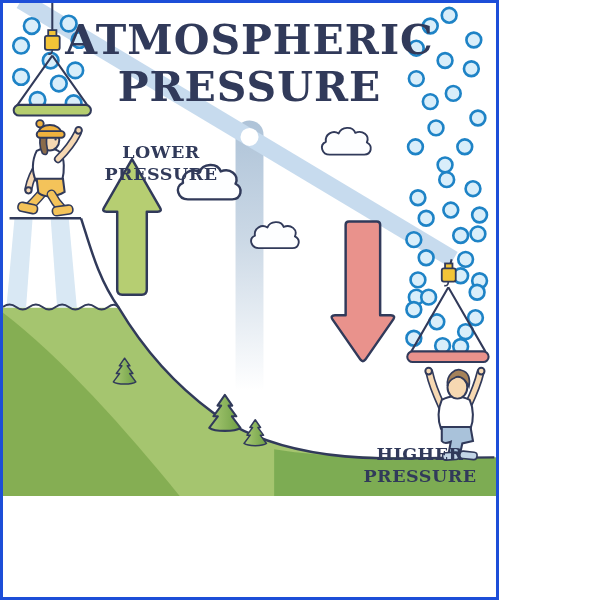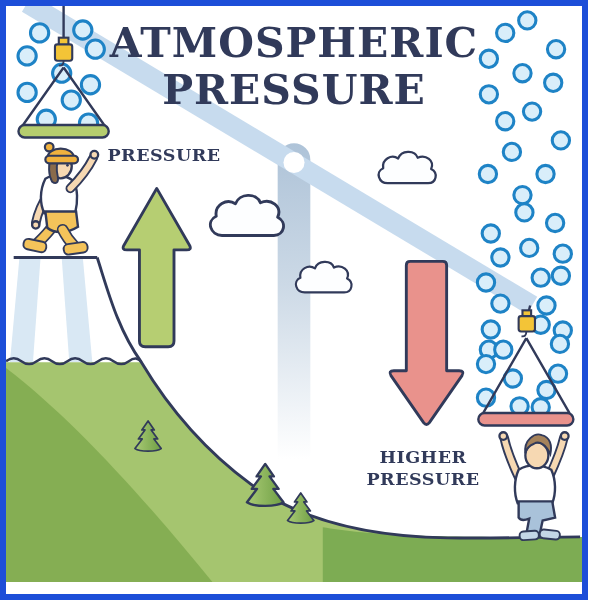--- a/index.html
+++ b/index.html
@@ -6,22 +6,22 @@
     --ink:#313a5a; --beam:#c7dbee; --pole:#aec3d8;
     --molecule-fill:#d9eefa; --molecule-stroke:#1e83c6;
     --arrow-up:#b6ce72; --arrow-down:#e9928c;
     --pan-left:#b5cd6e; --pan-right:#e9928c; --hook-yellow:#f3c437;
     --skin:#f6d8b2; --hair-left:#8a6b4b; --hair-right:#a5825a;
     --beanie:#f0b23e; --outfit-left:#f4c35a; --jeans:#a9c2da; --shoe-right:#c3d5e6;
     --slope-light:#a5c56f; --slope-dark:#85ae53; --ground:#7dac53;
     --snow-stripe:#d9e8f4; --cloud-fill:#fdfeff; --frame-strip:#d7e4f0;
   }
   html,body{margin:0;padding:0;background:#fff;}
-  .canvas{position:relative;width:588px;height:600px;background:#fff;overflow:hidden;
-          border:6px solid #1d4ed8;box-sizing:border-box;}
+  .canvas{position:relative;width:499px;height:600px;background:#fff;overflow:hidden;
+          border:3px solid #1d4ed8;box-sizing:border-box;}
   .scene{position:absolute;inset:0;}
   .title{position:absolute;top:14px;left:0;right:0;text-align:center;color:var(--ink);
          font-family:"DejaVu Serif","Liberation Serif",serif;font-weight:bold;
          font-size:41px;line-height:47px;letter-spacing:1px;}
   .label{position:absolute;text-align:center;color:var(--ink);
          font-family:"DejaVu Serif","Liberation Serif",serif;font-weight:bold;
          font-size:17.5px;line-height:22px;letter-spacing:.5px;}
   .label-lower{left:88px;top:138px;width:140px;}
   .label-higher{left:347px;top:440px;width:140px;}
   
@@ -239,20 +239,21 @@
       <path class="hair-right" d="M541,466 C539,452 551,444 558,447 C567,449 569,458 567,467 C563,458 556,452 550,456 C545,458 542,461 541,466 Z"></path>
     </g>
   </svg>
 
   <div class="title">
     <div>ATMOSPHERIC</div>
     <div>PRESSURE</div>
   </div>
 
   <div class="label label-lower">
+    <div>LOWER</div>
     <div>PRESSURE</div>
   </div>
 
   <div class="label label-higher">
     <div>HIGHER</div>
     <div>PRESSURE</div>
   </div>
 
 </div>
 

